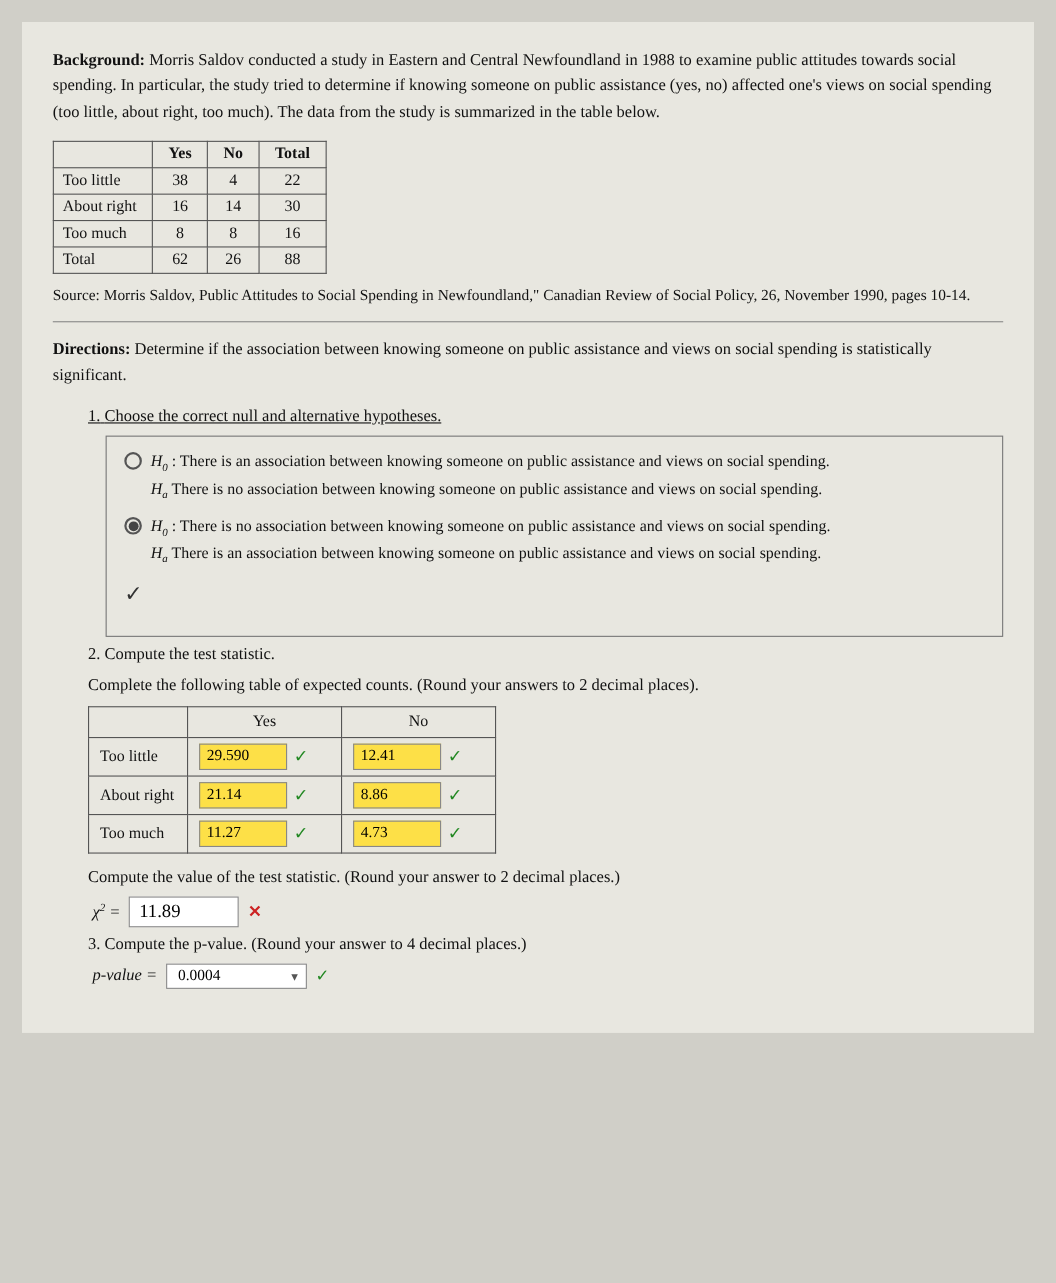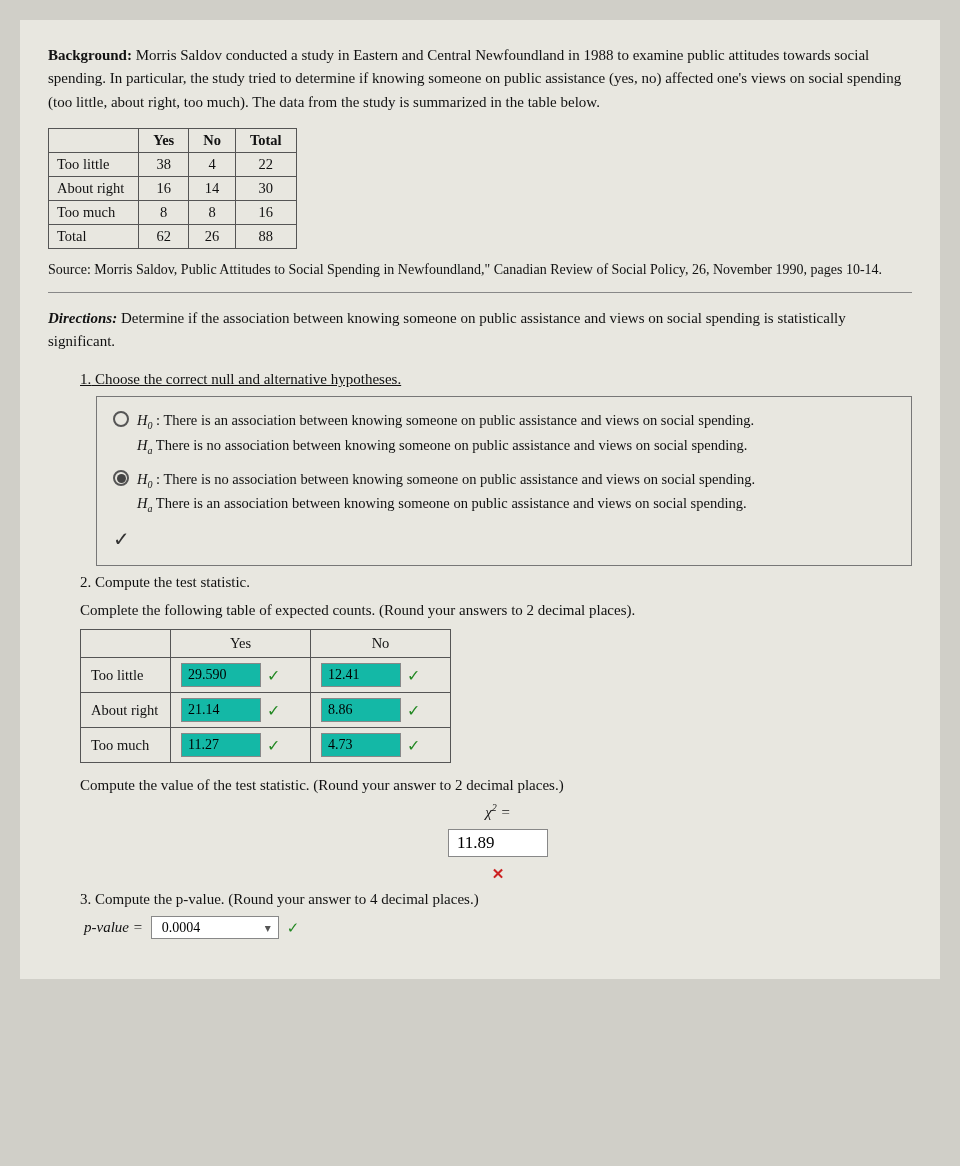--- a/index.html
+++ b/index.html
@@ -46,33 +46,33 @@
     .source-text strong { font-weight: normal; }
     hr {
       border: none;
       border-top: 1px solid #888;
       margin: 12px 0 14px 0;
     }
     .directions-text {
       margin-bottom: 18px;
       line-height: 1.55;
     }
-    .directions-text strong { font-weight: bold; font-style: italic; }
+    .directions-text strong { font-weight: bold; }
     .question {
       margin-bottom: 8px;
     }
     .question-header {
       font-size: 15px;
       margin-bottom: 8px;
       text-decoration: underline;
     }
     .options-box {
       border: 1px solid #777;
       background: #e8e7e0;
-      padding: 12px 16px 14px 16px;
+      padding: 12px 16px 26px 16px;
       margin-left: 16px;
     }
     .option-row {
       display: flex;
       align-items: flex-start;
       margin-bottom: 10px;
     }
     .option-row:last-child { margin-bottom: 0; }
     .radio-outer {
       width: 16px;
@@ -129,37 +129,36 @@
       text-align: left;
       min-width: 90px;
     }
     .input-cell {
       display: flex;
       align-items: center;
       gap: 6px;
     }
     .val-input {
       border: 1px solid #888;
-      background: #14b8a6;
+      background: #fde047;
       padding: 3px 6px;
       font-size: 14px;
       width: 80px;
       font-family: Georgia, serif;
     }
     .check-green {
       color: #228822;
       font-size: 16px;
     }
     .chi-row {
       display: flex;
       align-items: center;
       gap: 8px;
       margin-bottom: 4px;
       margin-left: 4px;
-      flex-direction: column;
     }
     .chi-label {
       font-size: 15px;
       font-style: italic;
     }
     .chi-input {
       border: 1px solid #888;
       background: white;
       padding: 3px 8px;
       font-size: 17px;

